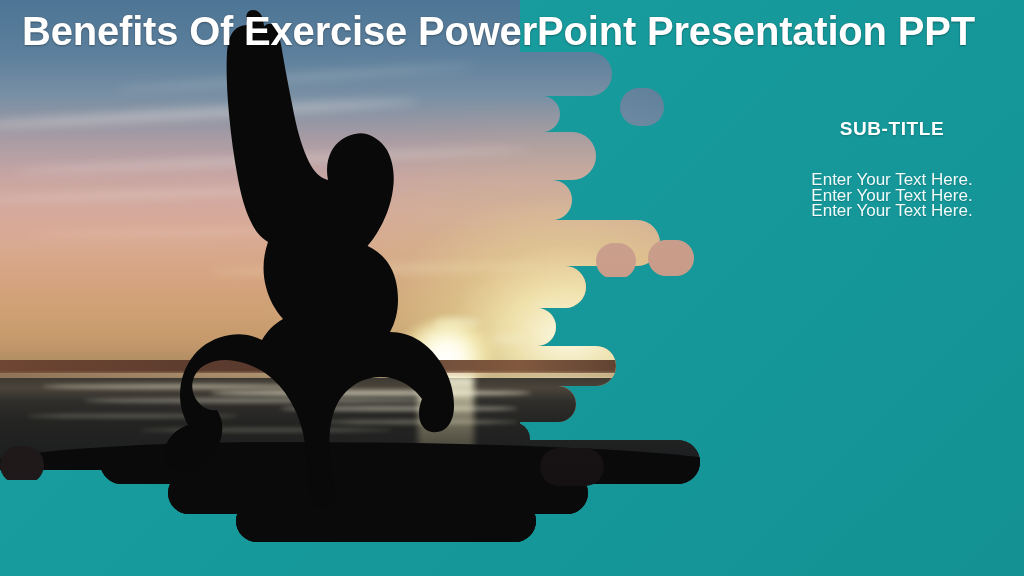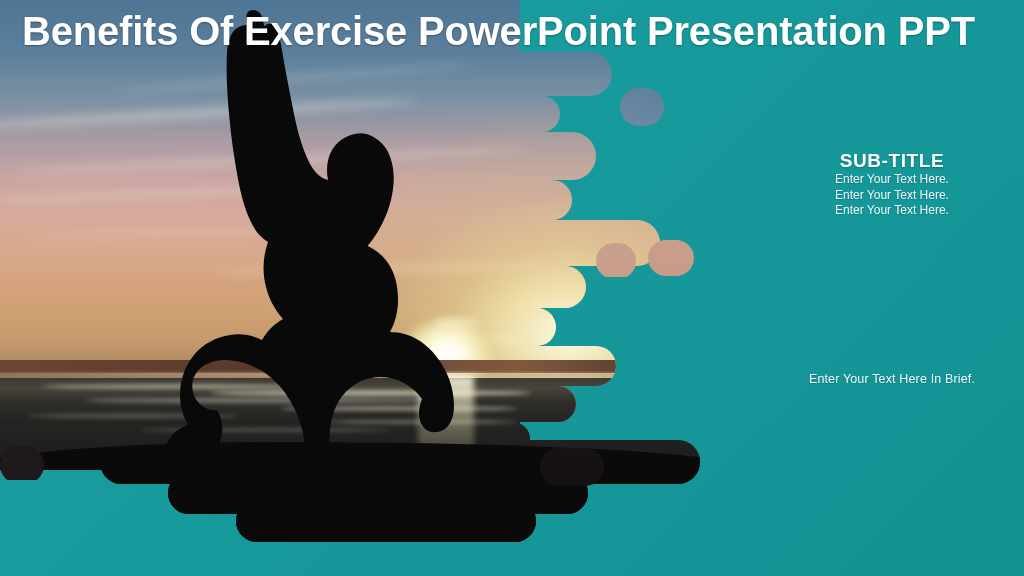--- a/index.html
+++ b/index.html
@@ -209,30 +209,29 @@
     position: absolute;
     left: 760px;
     top: 118px;
     width: 264px;
     text-align: center;
     color: #ffffff;
     font-size: 19px;
     font-weight: bold;
     letter-spacing: 0.6px;
     text-shadow: 0 1px 2px rgba(0,0,0,0.22);
-    margin-top: 32px;
   }
   .body-lines {
     position: absolute;
     left: 760px;
     top: 172px;
     width: 264px;
     text-align: center;
     color: #f2fbfb;
-    font-size: 12px;
+    font-size: 17px;
     line-height: 15.6px;
     text-shadow: 0 1px 1px rgba(0,0,0,0.18);
   }
   .body-lines div { white-space: nowrap; }
   .brief {
     position: absolute;
     left: 760px;
     top: 372px;
     width: 264px;
     text-align: center;
@@ -459,15 +458,14 @@
   <div class="title">Benefits Of Exercise PowerPoint Presentation PPT</div>
 
   <div class="subtitle">SUB-TITLE</div>
 
   <div class="body-lines">
     <div>Enter Your Text Here.</div>
     <div>Enter Your Text Here.</div>
     <div>Enter Your Text Here.</div>
   </div>
 
-  <div class="brief">Enter Your Text Here In Brief.</div>
 
 </div>
 
 </body></html>

